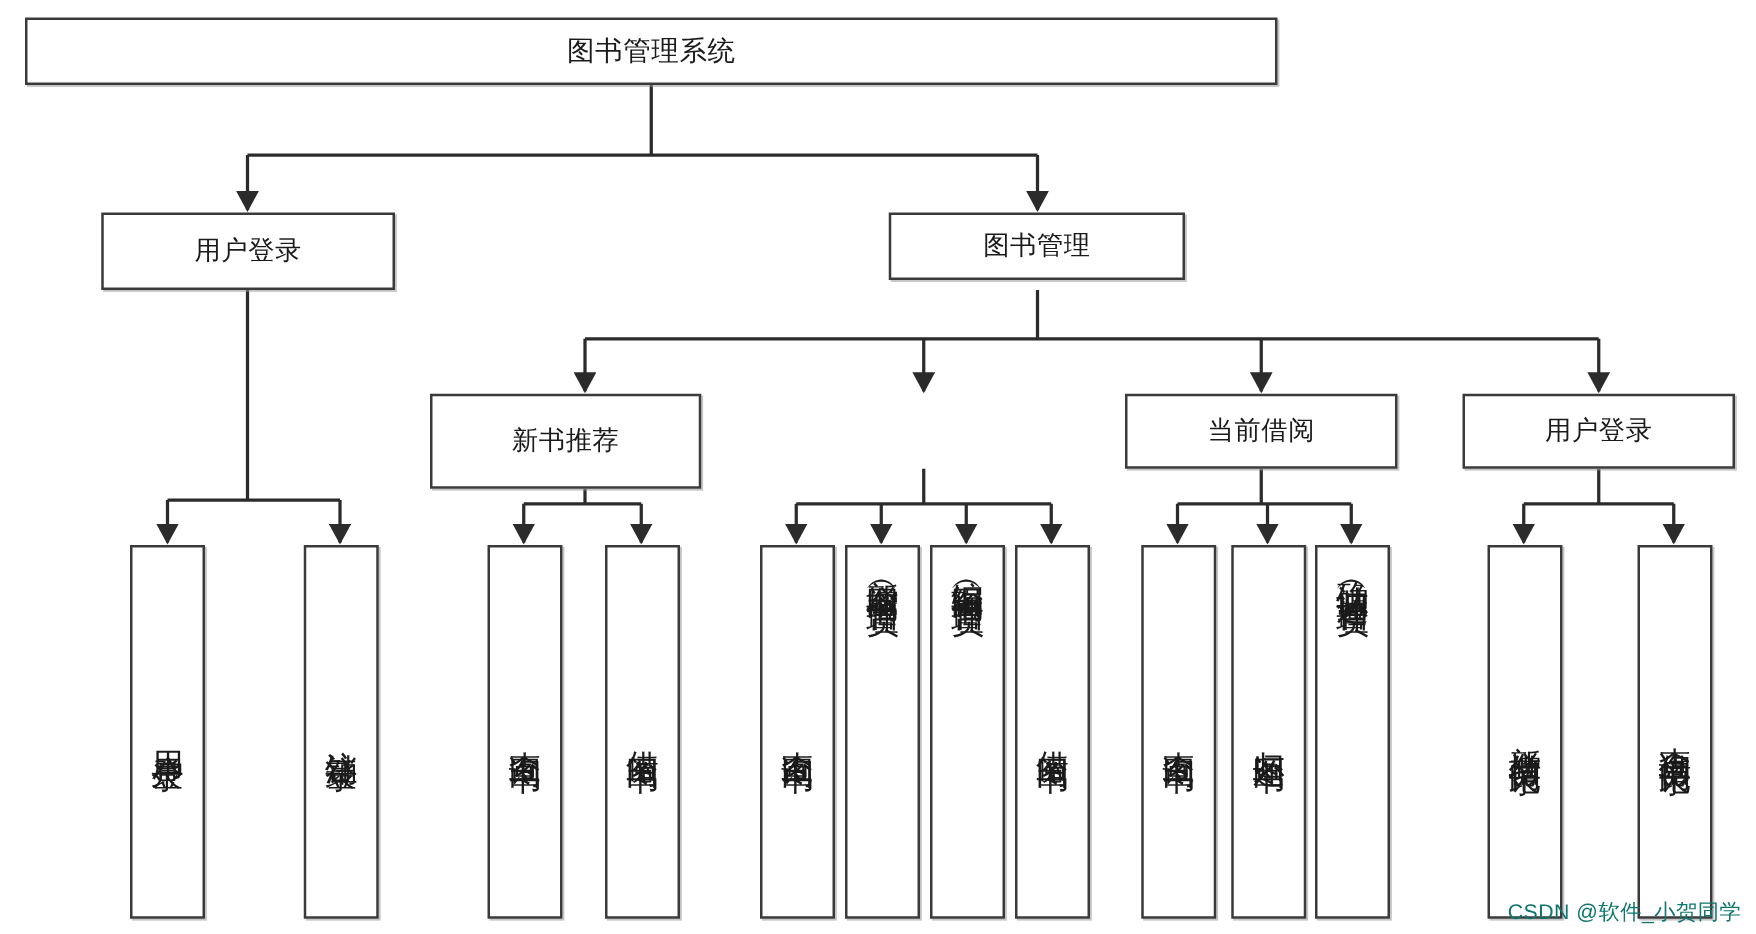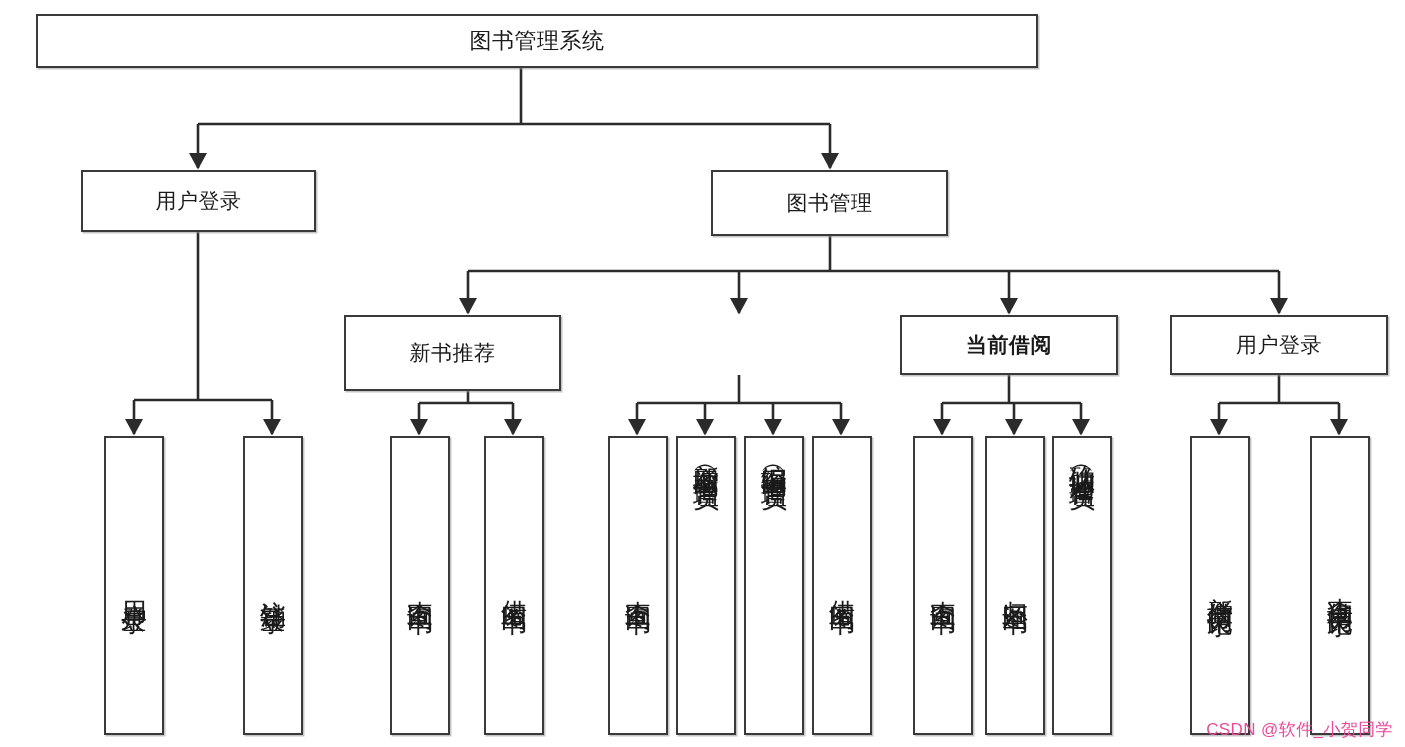--- a/index.html
+++ b/index.html
@@ -64,21 +64,21 @@
   .node.v.centered{
     align-items:center;
     padding-top:0;
   }
   
   #watermark{
     position:absolute;
     right:12px;
     bottom:6px;
     font-size:17px;
-    color:#ec4899;
+    color:#0f766e;
     letter-spacing:.4px;
     white-space:nowrap;
     user-select:none;
   }
 </style>
 </head>
 <body>
 
 <div id="canvas">
 
@@ -126,35 +126,35 @@
       <path d="M 1014 403 L 1014 434" marker-end="url(#arrow)"></path>
       <path d="M 1081 403 L 1081 434" marker-end="url(#arrow)"></path>
 
       <path d="M 1279 375 L 1279 403"></path>
       <path d="M 1219 403 L 1339 403"></path>
       <path d="M 1219 403 L 1219 434" marker-end="url(#arrow)"></path>
       <path d="M 1339 403 L 1339 434" marker-end="url(#arrow)"></path>
     </g>
   </svg>
 
-  <div class="node h root" style="left:20px; top:14px; width:1002px; height:54px;margin-left:16px;">
+  <div class="node h root" style="left:20px; top:14px; width:1002px; height:54px;">
     <span class="label">图书管理系统</span>
   </div>
 
   <div class="node h" style="left:81px; top:170px; width:235px; height:62px;">
     <span class="label">用户登录</span>
   </div>
-  <div class="node h" style="left:711px; top:170px; width:237px; height:66px;">
+  <div class="node h" style="left:711px; top:170px; width:237px; height:54px;">
     <span class="label">图书管理</span>
   </div>
 
   <div class="node h" style="left:344px; top:315px; width:217px; height:76px;">
     <span class="label">新书推荐</span>
   </div>
-  <div class="node h" style="left:900px; top:315px; width:218px; height:60px;font-weight:bold;">
+  <div class="node h" style="left:900px; top:315px; width:218px; height:60px;">
     <span class="label">当前借阅</span>
   </div>
   <div class="node h" style="left:1170px; top:315px; width:218px; height:60px;">
     <span class="label">用户登录</span>
   </div>
 
   <div class="node v centered" style="left:104px; top:436px; width:60px; height:299px;">
     <span class="label">用户登录</span>
   </div>
   <div class="node v centered" style="left:243px; top:436px; width:60px; height:299px;">

